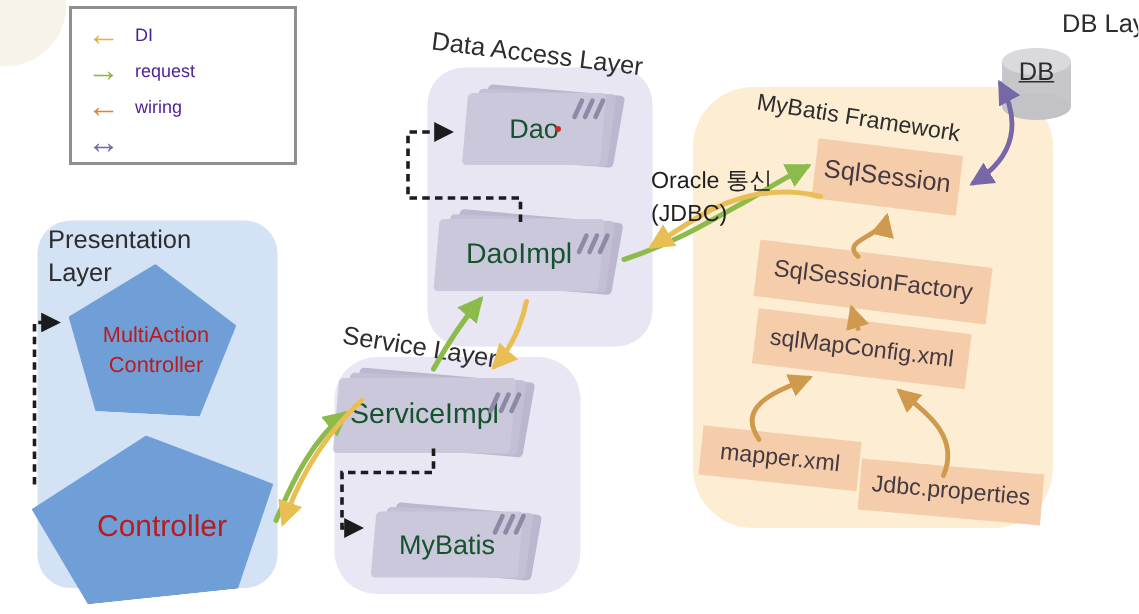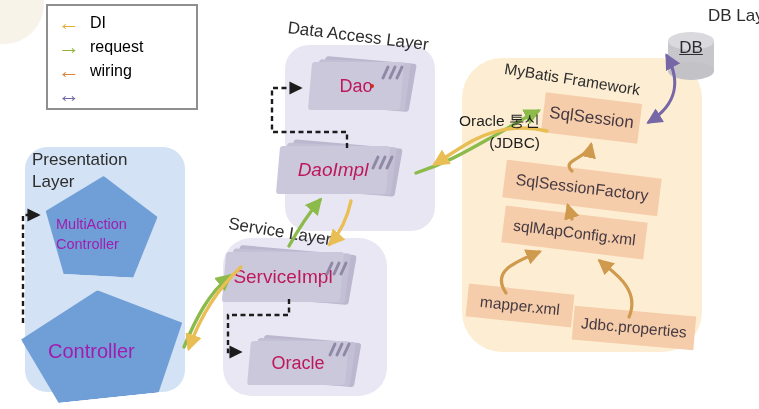--- a/index.html
+++ b/index.html
@@ -11,21 +11,21 @@
 
   
   .corner-blob { left:-36px; top:-36px; width:80px; height:80px; border-radius:50%;
     background:#f7f3e8; }
 
   
   .legend { left:46px; top:4px; width:152px; height:106px; background:#fff;
     border:2px solid #8f8f8f; box-sizing:border-box; padding-top:5px; }
   .legend-row { display:flex; align-items:center; height:24px; }
   .legend-glyph { width:42px; text-align:center; font-size:22px; font-weight:bold; line-height:1; }
-  .legend-label { font-size:16px; color:#000000; }
+  .legend-label { font-size:12px; color:#4c1d95; }
   .g-di { color:#e4af41; } .g-req { color:#94b53c; } .g-wire { color:#d9853f; } .g-db { color:#7667a7; }
 
   
   .pres-box { left:25px; top:147px; width:160px; height:245px; background:#d3e2f5; border-radius:22px; }
   .svc-box  { left:223px; top:238px; width:164px; height:158px; background:#eae7f4; border-radius:28px; }
   .dal-box  { left:285px; top:45px;  width:150px; height:186px; background:#e9e6f3; border-radius:24px; }
   .myb-box  { left:462px; top:58px;  width:240px; height:294px; background:#fdeed3; border-radius:40px; }
 
   
   .layer-title { font-size:17px; color:#2d2d2d; white-space:nowrap; }
@@ -33,35 +33,35 @@
   .t-svc  { left:230px; top:214px; transform:rotate(9deg); transform-origin:left top; }
   .t-dal  { left:289px; top:18px;  transform:rotate(7deg); transform-origin:left top; }
   .t-myb  { left:506px; top:60px;  transform:rotate(9deg); transform-origin:left top; font-size:15.5px; }
   .t-db   { left:708px; top:6px;text-align:right; }
 
   
   .pentagon { background:#6f9fd6;
     clip-path:polygon(50% 0, 100% 38%, 81% 100%, 19% 100%, 0 38%); }
   .pent-multi { left:45px; top:176px; width:112px; height:100px; transform:rotate(3deg); }
   .pent-ctrl  { left:22px; top:290px; width:162px; height:108px; transform:rotate(-6deg); }
-  .pent-label { color:#a21caf; }
+  .pent-label { color:#b91c1c; text-align:center; }
   .lbl-multi { left:56px; top:215px; width:96px; font-size:14.5px; line-height:1.35; }
   .lbl-ctrl  { left:48px; top:340px; width:120px; font-size:20px; }
 
   
   .stack { position:absolute; }
   .sheet { position:absolute; inset:0; background:#c9c5d9; border-radius:3px; transform-origin:center; }
   .sheet.b1 { transform:skewX(-5deg) translate(11px,-2px) rotate(5deg); background:#bcb7cf; }
   .sheet.b2 { transform:skewX(-5deg) translate(6px,-1px) rotate(2.5deg); background:#c3bfd4; }
   .sheet.front { transform:skewX(-5deg); background:#ccc8db; }
   .stack-label { position:absolute; inset:0; display:flex; align-items:center; justify-content:center;
-    font-size:19px; color:#be185d; z-index:3; }
+    font-size:19px; color:#14532d; z-index:3; }
   .chev { position:absolute; z-index:4; }
   .st-dao     { left:310px; top:62px;  width:92px;  height:48px; }
-  .st-daoimpl { left:278px; top:146px; width:110px; height:48px;font-style:italic; }
+  .st-daoimpl { left:291px; top:146px; width:110px; height:48px; }
   .st-svcimpl { left:224px; top:252px; width:118px; height:50px;text-align:center; }
   .st-svc     { left:249px; top:341px; width:98px;  height:44px; }
   .st-svc .stack-label, .st-dao .stack-label { font-size:18px; }
 
   
   .mnode { position:absolute; background:#f6cdaa; display:flex; align-items:center; justify-content:center;
     color:#453a42; }
   .m-session { left:543px; top:98px;  width:97px;  height:40px; transform:rotate(7deg); font-size:17px; }
   .m-factory { left:504px; top:169px; width:156px; height:38px; transform:rotate(7deg); font-size:16px; }
   .m-config  { left:503px; top:214px; width:143px; height:37px; transform:rotate(7deg); font-size:15.5px; }
@@ -70,21 +70,21 @@
 
   
   .cylinder { left:668px; top:41px; width:46px; height:30px; background:#c6c6cb; }
   .cylinder::before { content:""; position:absolute; left:0; right:0; top:-9px; height:18px;
     border-radius:50%; background:#dadade; }
   .cylinder::after { content:""; position:absolute; left:0; right:0; bottom:-9px; height:18px;
     border-radius:50%; background:#c2c2c7; }
   .db-label { left:668px; top:38px; width:46px; text-align:center; font-size:17px; color:#2d2d2d; z-index:3;text-decoration:underline; }
 
   
-  .oracle-note { left:434px; top:110px; width:106px; text-align:right; font-size:15.5px;
+  .oracle-note { left:434px; top:110px; width:106px; text-align:left; font-size:15.5px;
     line-height:1.45; color:#1f1f1f; z-index:7; }
 
   .red-dot { left:370px; top:84px; width:4px; height:4px; border-radius:50%; background:#cf2c1e; z-index:5; }
 
   svg.overlay { position:absolute; left:0; top:0; z-index:6; pointer-events:none; }
 </style>
 </head>
 <body>
 
 <div class="stage">
@@ -155,21 +155,21 @@
     <div class="stack-label">ServiceImpl</div>
   </div>
 
   <div class="stack st-svc">
     <div class="sheet b1"></div>
     <div class="sheet b2"></div>
     <div class="sheet front"></div>
     <svg class="chev" style="right:-6px; top:0px;" width="26" height="16">
       <path d="M3 14 L8 3 M10 14 L15 3 M17 14 L22 3" stroke="#8f88a6" stroke-width="3" fill="none" stroke-linecap="round"></path>
     </svg>
-    <div class="stack-label">Oracle</div>
+    <div class="stack-label">MyBatis</div>
   </div>
 
   <div class="mnode m-session">SqlSession</div>
   <div class="mnode m-factory">SqlSessionFactory</div>
   <div class="mnode m-config">sqlMapConfig.xml</div>
   <div class="mnode m-mapper">mapper.xml</div>
   <div class="mnode m-jdbc">Jdbc.properties</div>
 
   <div class="abs cylinder"></div>
   <div class="abs db-label">DB</div>

